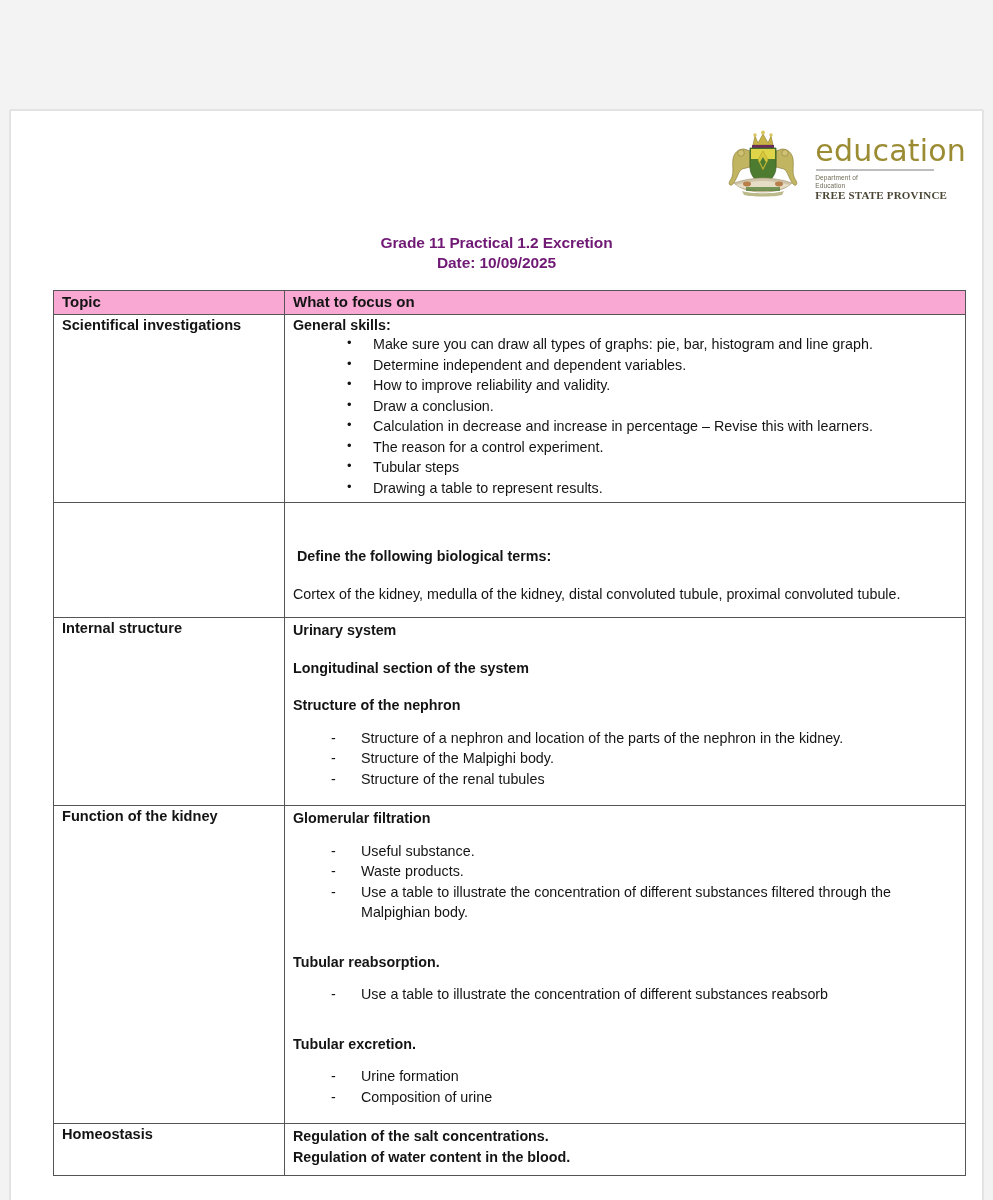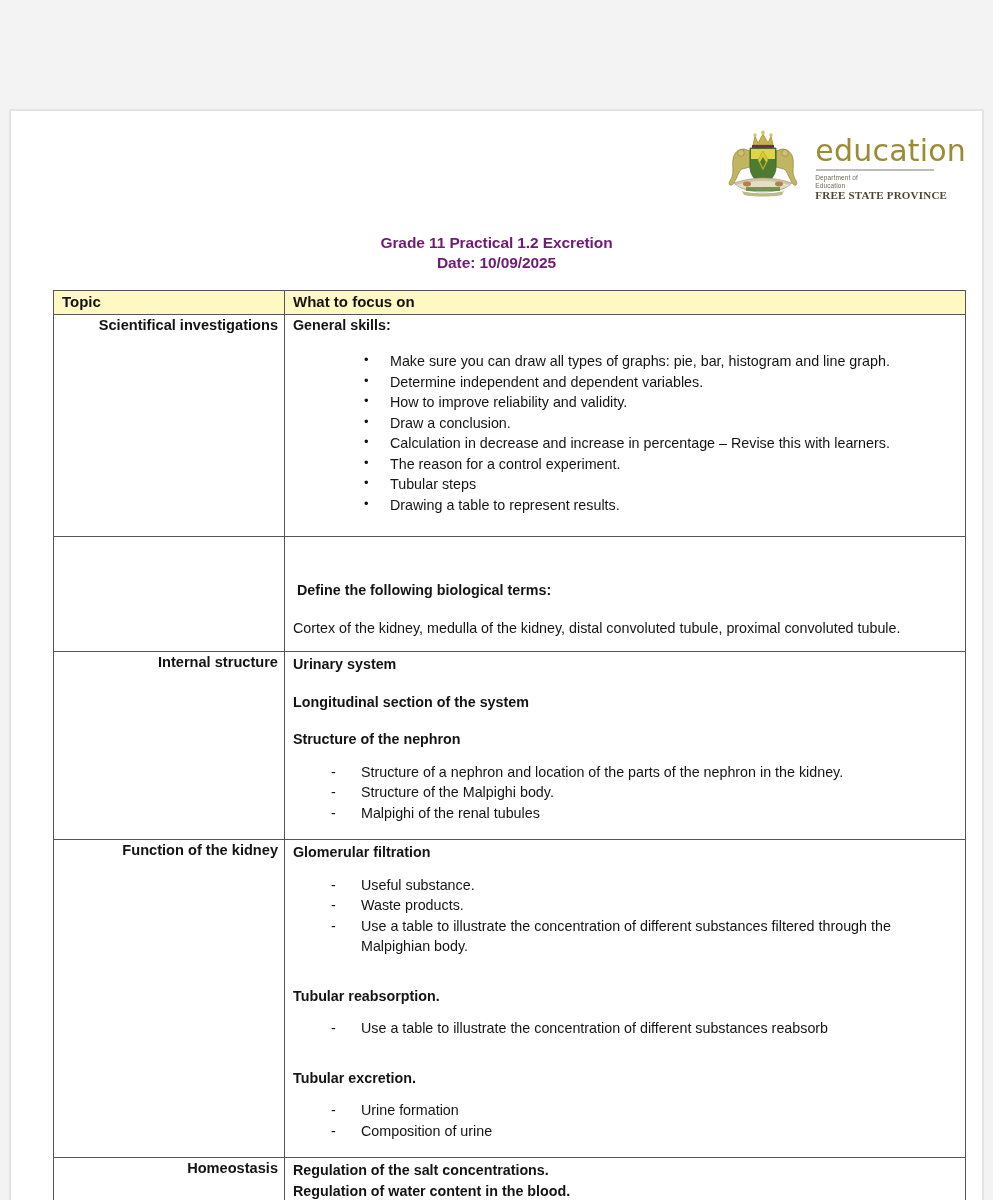--- a/index.html
+++ b/index.html
@@ -94,35 +94,35 @@
   table.focus-table th,
   table.focus-table td {
     border: 1px solid #555;
     vertical-align: top;
     padding: 2px 6px 4px 8px;
     line-height: 17.5px;
   }
   col.c1 { width: 231px; }
   col.c2 { width: 681px; }
   table.focus-table thead th {
-    background: #fef9c3;
+    background: #f9a8d4;
     font-weight: 700;
     font-size: 15px;
     padding-top: 2px;
     padding-bottom: 3px;
     text-align: left;
     margin-top: 40px;
   }
-  .topic-cell { font-weight: 700; font-size: 14.6px; line-height: 18px; text-align: right; }
+  .topic-cell { font-weight: 700; font-size: 14.6px; line-height: 18px; }
   .hd { font-weight: 700; }
   .gap { height: 17px; }
   .small-gap { height: 9px; }
 
   ul.bullets {
-    margin: 17px;
+    margin: 0;
     padding: 0 0 0 54px;
     list-style: none;
   }
   ul.bullets li {
     position: relative;
     padding-left: 26px;
     margin: 0 0 0 0;
     line-height: 20.5px;
   }
   ul.bullets li::before {
@@ -244,21 +244,21 @@
         <td class="topic-cell pad-top-3">Internal structure</td>
         <td class="pad-top-3">
           <div class="hd plain-line">Urinary system</div>
           <div class="gap"></div>
           <div class="hd plain-line">Longitudinal section of the system</div>
           <div class="gap"></div>
           <div class="hd plain-line">Structure of the nephron</div>
           <ul class="dashes">
             <li>Structure of a nephron and location of the parts of the nephron in the kidney.</li>
             <li>Structure of the Malpighi body.</li>
-            <li>Malpighi of the renal tubules</li>
+            <li>Structure of the renal tubules</li>
           </ul>
         </td>
       </tr>
 
       <tr>
         <td class="topic-cell pad-top-3">Function of the kidney</td>
         <td class="pad-top-3">
           <div class="hd plain-line">Glomerular filtration</div>
           <ul class="dashes">
             <li>Useful substance.</li>

